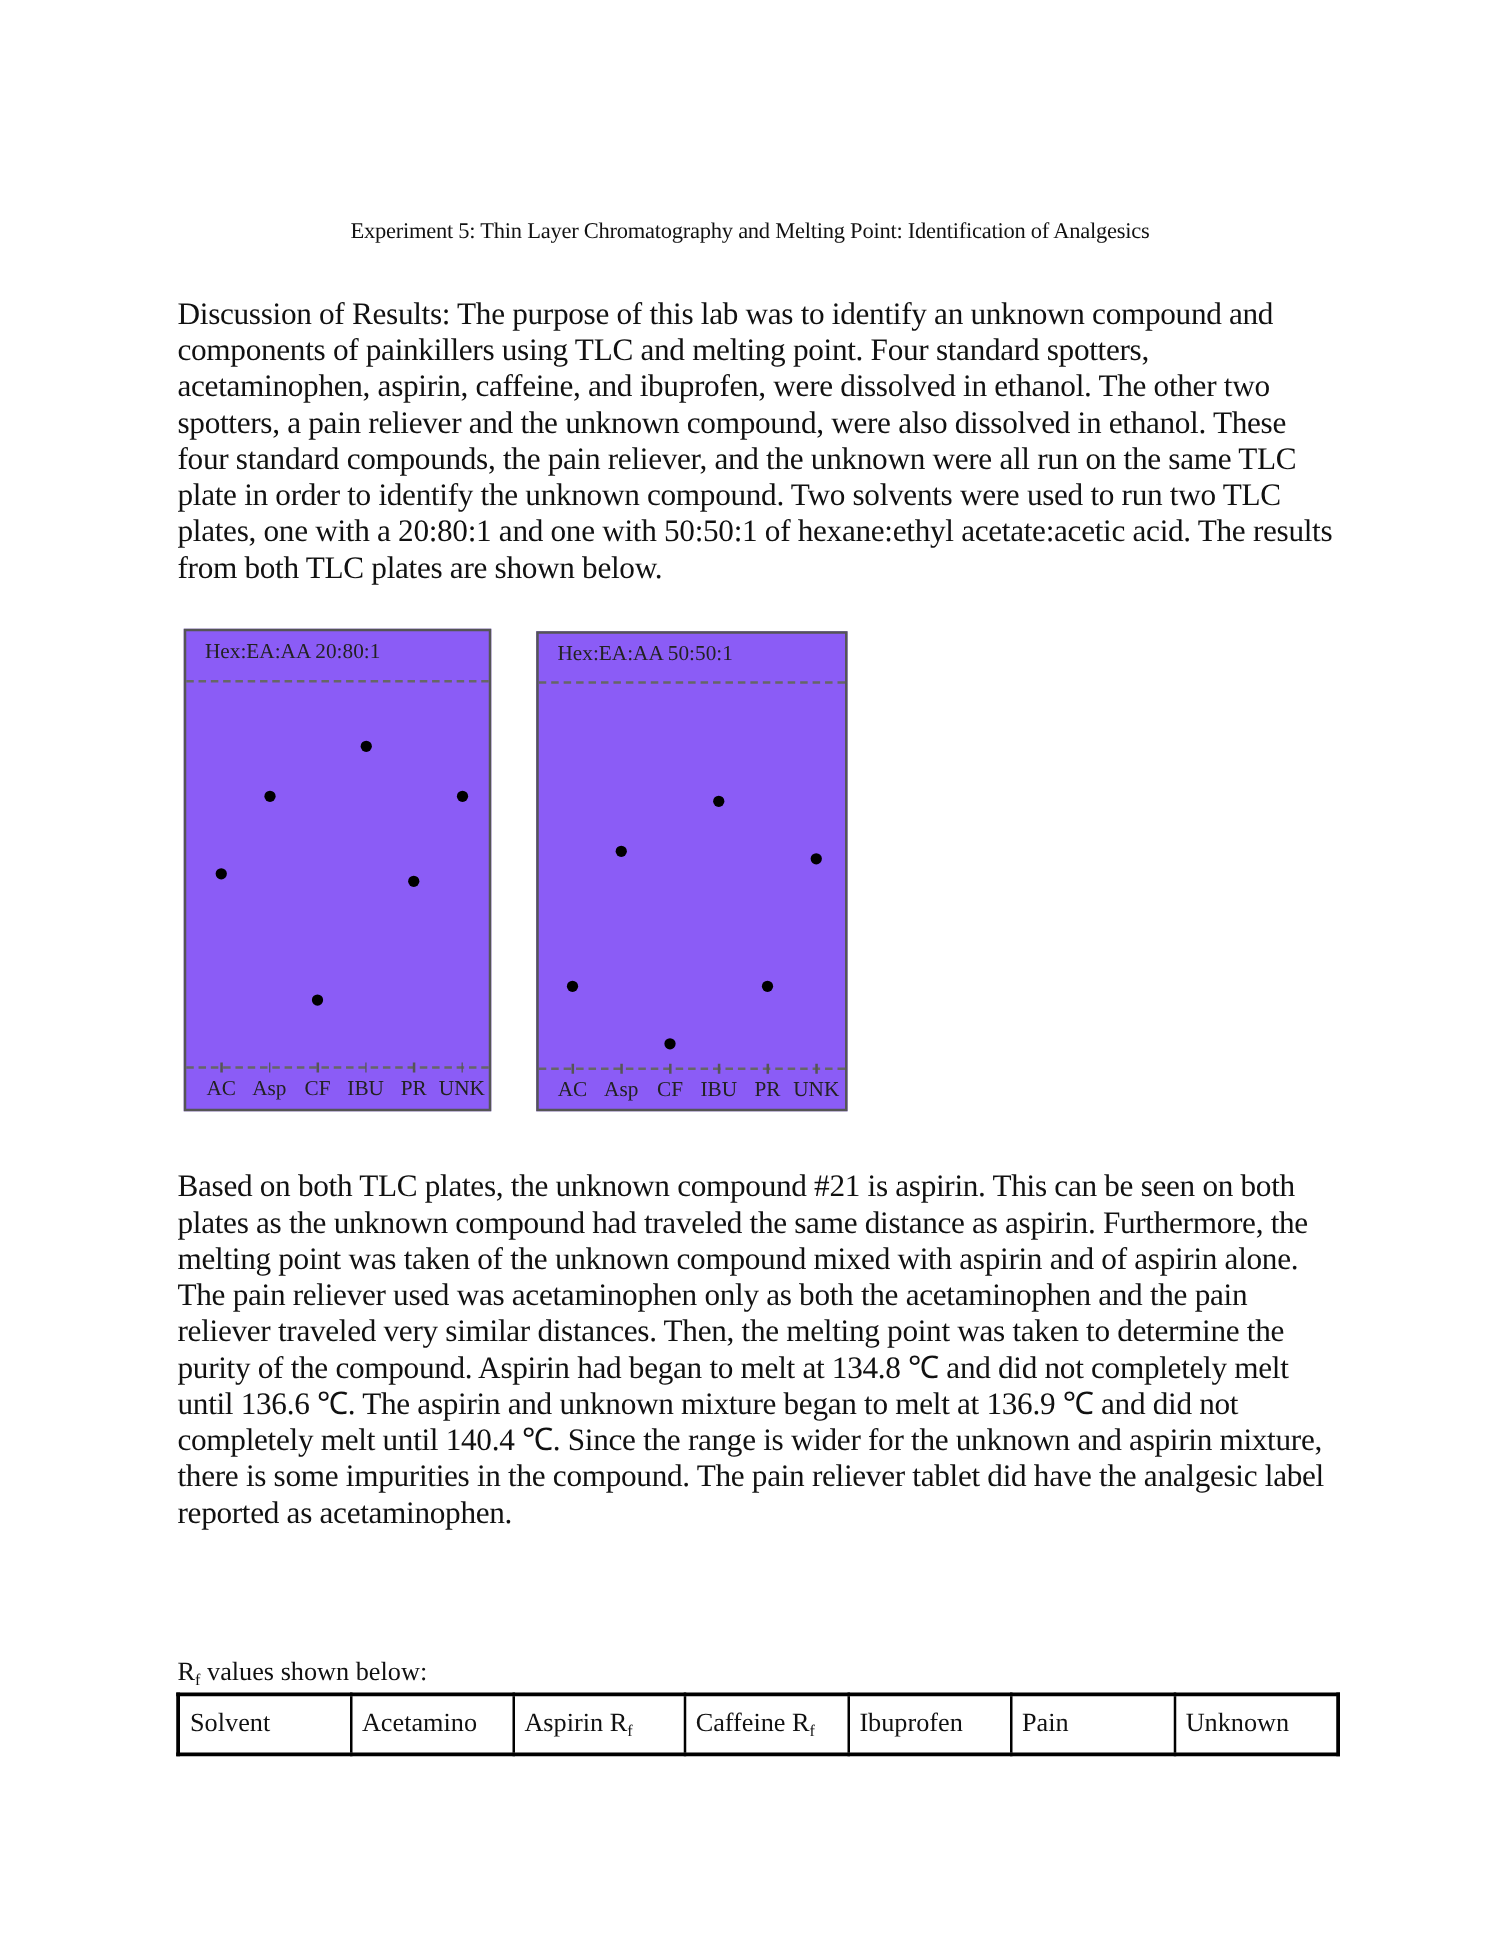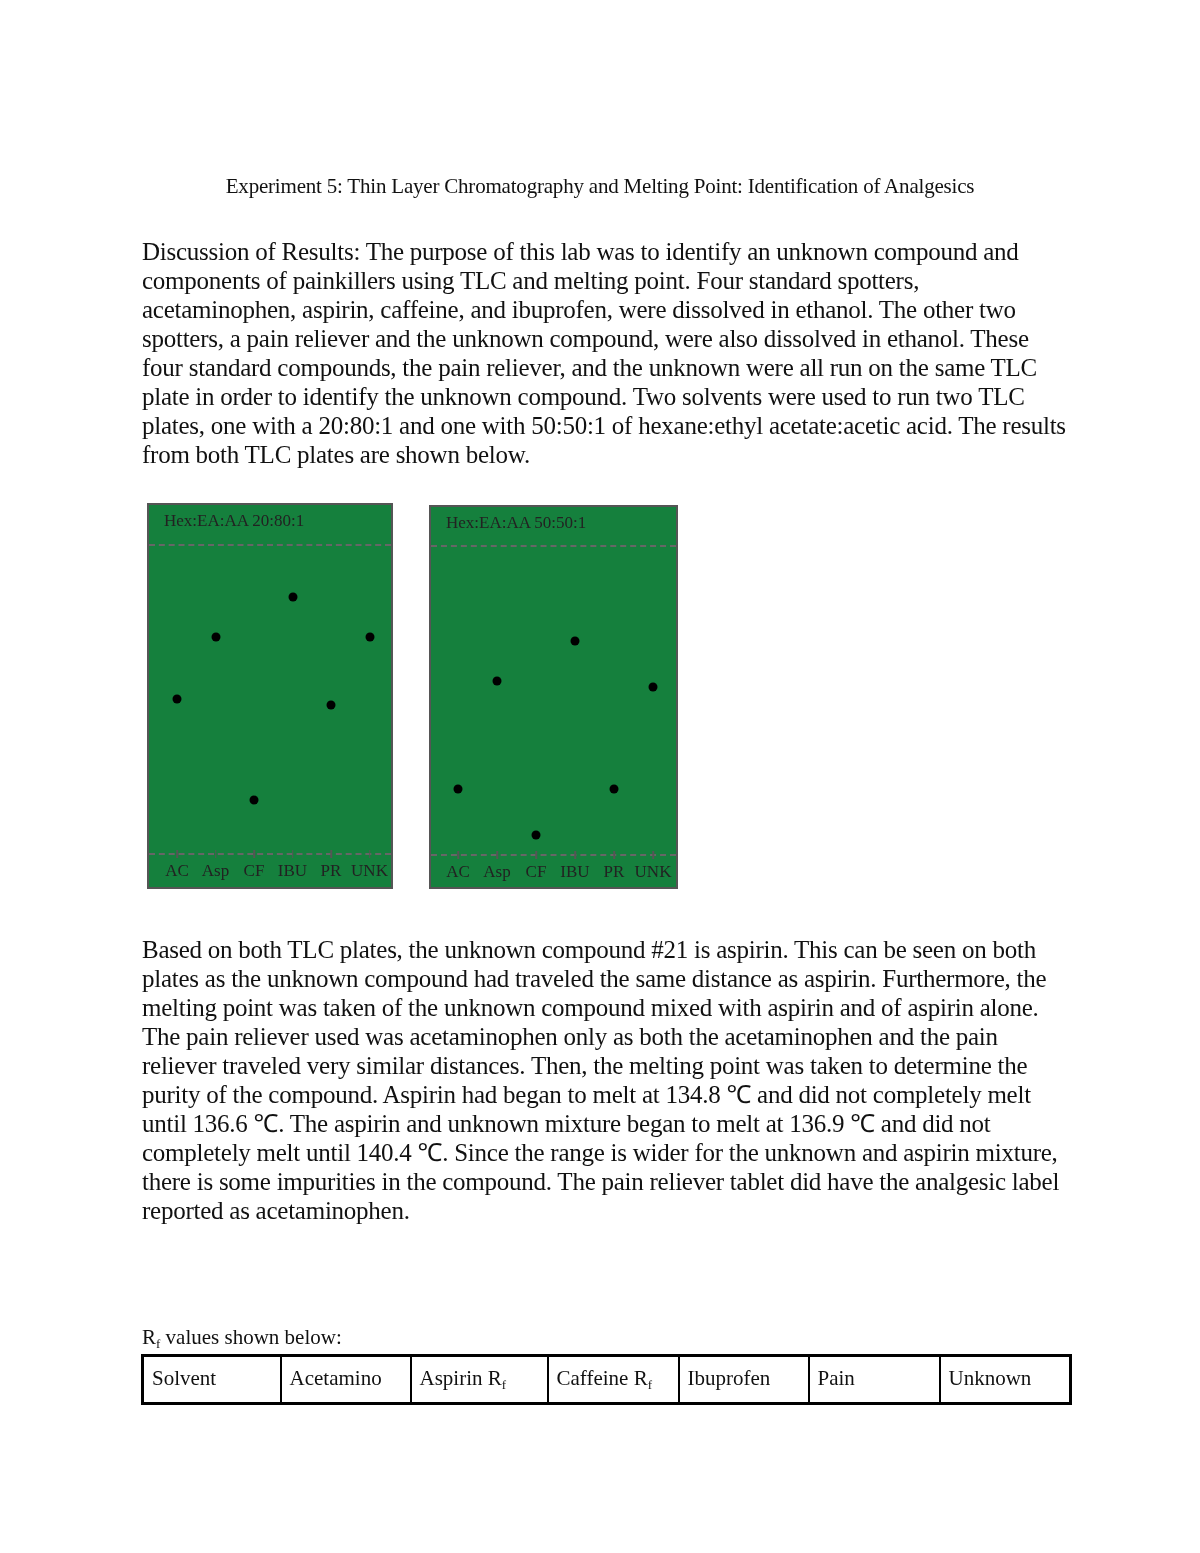--- a/index.html
+++ b/index.html
@@ -1,24 +1,24 @@
 <!DOCTYPE html>
 <html><head>
 <meta charset="utf-8">
 <style>
   html, body { margin: 0; padding: 0; background: #ffffff; }
   body { width: 1200px; height: 1553px; position: relative; overflow: hidden;
          font-family: "Liberation Serif", "DejaVu Serif", serif; color: #111; }
   .title { position: absolute; left: 0; width: 1200px; top: 174px; text-align: center;
-           font-size: 21px; letter-spacing: -0.2px; }
+           font-size: 18px; letter-spacing: -0.2px; }
   .para { position: absolute; left: 142px; width: 930px; font-size: 25px; line-height: 29px;
           letter-spacing: -0.25px; margin: 0; font-family: Liberation Serif, serif; }
   #p1 { top: 237px; }
   #p2 { top: 935px; }
-  .plate { position: absolute; border: 2px solid #555; background: #15803d; box-sizing: border-box; }
+  .plate { position: absolute; border: 2px solid #555; background: #8b5cf6; box-sizing: border-box; }
   .plate-label { position: absolute; left: 15px; top: 6px; font-family: "Liberation Serif", serif;
                  font-size: 17px; color: #222; }
   .dash { position: absolute; left: 0; right: 0; border-top: 2px dashed #666; height: 0; }
   .spot { position: absolute; width: 9px; height: 9px; border-radius: 50%; background: #000;
           transform: translate(-50%, -50%); }
   .tick { position: absolute; width: 1.5px; height: 8px; background: #555; transform: translate(-50%, -50%); }
   .lane-label { position: absolute; font-size: 17px; color: #222; transform: translateX(-50%); white-space: nowrap; }
   .rf-caption { position: absolute; left: 142px; top: 1325px; font-size: 21px; text-align: center; }
   .rf-caption sub { font-size: 13px; vertical-align: -4px; }
   table.rf { position: absolute; left: 141px; top: 1354px; border-collapse: collapse;

